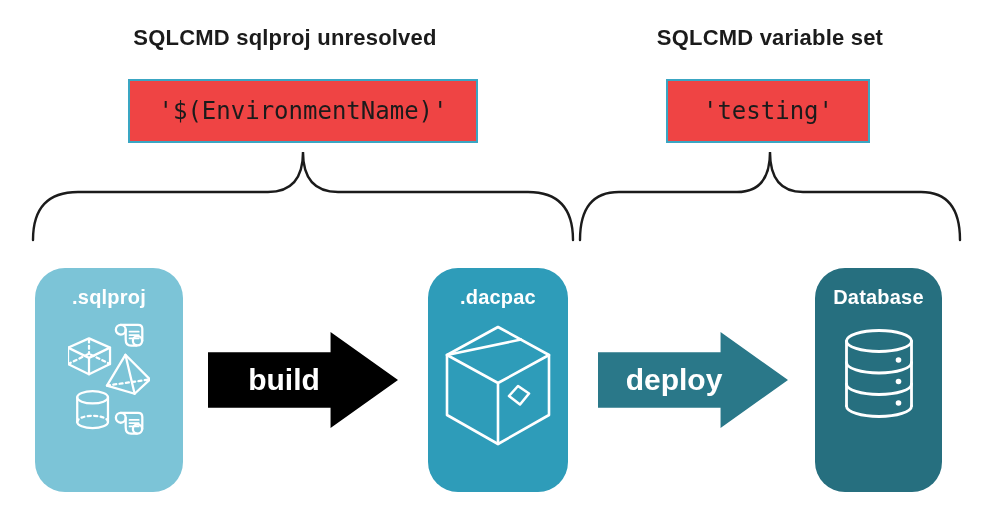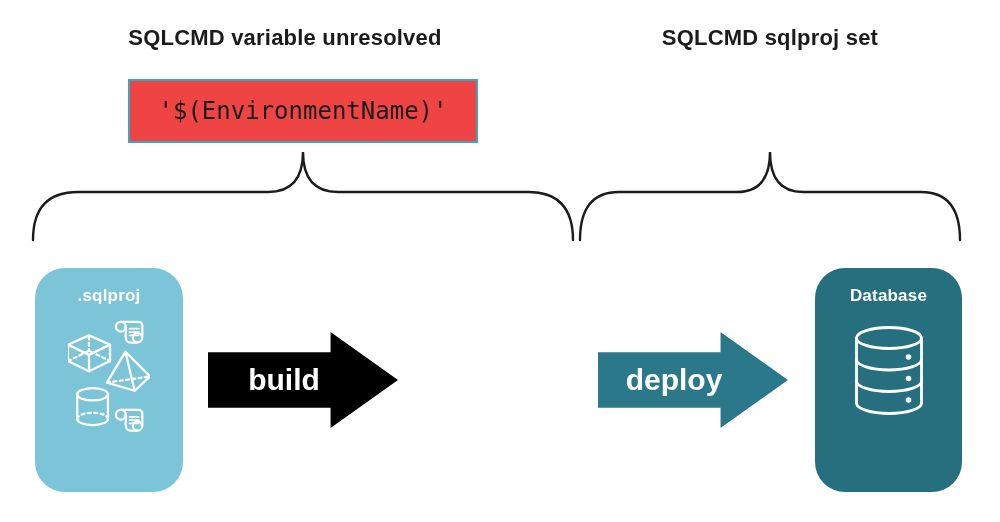--- a/index.html
+++ b/index.html
@@ -56,25 +56,25 @@
     position: absolute;
     top: 268px;
     height: 224px;
     border-radius: 30px;
     display: flex;
     flex-direction: column;
     align-items: center;
   }
   #card-sqlproj  { left: 35px;  width: 148px; }
   #card-dacpac   { left: 428px; width: 140px; }
-  #card-database { left: 815px; width: 147px; }
+  #card-database { left: 815px; width: 127px; }
   .card-label {
     margin-top: 18px;
     font-weight: 700;
-    font-size: 17px;
+    font-size: 20px;
     letter-spacing: 0.2px;
   }
   .card-icon { display: block; }
   #sql-objects-icon { width: 82px;  margin-top: 13px; }
   #package-icon     { width: 110px; margin-top: 14px; }
   #database-icon    { width: 74px;  margin-top: 20px; }
   .card-icon path, .card-icon ellipse, .card-icon circle {
     fill: none;
     stroke: currentColor;
     stroke-width: 2.2px;
@@ -105,25 +105,28 @@
     font-weight: 700;
     font-size: 30px;
     color: #ffffff;
   }
 </style>
 </head>
 <body>
 
 <div id="canvas" style="background-color: rgb(255, 255, 255);">
 
-  <div class="heading" id="heading-left">SQLCMD variable unresolved</div>
-  <div class="heading" id="heading-right">SQLCMD sqlproj set</div>
+  <div class="heading" id="heading-left">SQLCMD sqlproj unresolved</div>
+  <div class="heading" id="heading-right">SQLCMD variable set</div>
 
   <div class="codebox" id="codebox-left" style="border-color: rgb(58, 166, 195);">
     <span class="code-text">'$(EnvironmentName)'</span>
+  </div>
+  <div class="codebox" id="codebox-right" style="border-color: rgb(58, 166, 195);">
+    <span class="code-text">'testing'</span>
   </div>
 
   <svg class="brace" id="brace-left" width="546" height="96" viewBox="0 0 546 96">
     <path d="M3 93 Q3 45 48 45 L238 45 Q273 45 273 5 Q273 45 308 45 L498 45 Q543 45 543 93" stroke="#1b1b1b"></path>
   </svg>
   <svg class="brace" id="brace-right" width="386" height="96" viewBox="0 0 386 96">
     <path d="M3 93 Q3 45 42 45 L160 45 Q193 45 193 5 Q193 45 226 45 L344 45 Q383 45 383 93" stroke="#1b1b1b"></path>
   </svg>
 
   <div class="card" id="card-sqlproj" style="background-color: rgb(124, 196, 215); color: rgb(255, 255, 255);">
@@ -164,20 +167,29 @@
         <circle cx="21.8" cy="18.4" r="4.5"></circle>
         <path class="thin" d="M14 9.5 H23 M14 12.7 H23 M14 15.9 H23"></path>
       </g>
     </svg>
   </div>
 
   <div class="arrow" id="arrow-build" style="background-color: #000000;">
     <span class="arrow-label">build</span>
   </div>
 
+  <div class="card" id="card-dacpac" style="background-color: rgb(46, 156, 185); color: rgb(255, 255, 255);">
+    <div class="card-label">.dacpac</div>
+    <svg class="card-icon" id="package-icon" viewBox="0 0 110 127">
+      <path d="M55 4 L106 32 V92 L55 121 L4 92 V32 Z"></path>
+      <path d="M4 32 L55 60 L106 32 M55 60 V121"></path>
+      <path d="M4 32 L78 16.5"></path>
+      <path d="M75 63 L86 70.5 L77 81.5 L66 73 Z"></path>
+    </svg>
+  </div>
 
   <div class="arrow" id="arrow-deploy" style="background-color: rgb(42, 120, 137);">
     <span class="arrow-label">deploy</span>
   </div>
 
   <div class="card" id="card-database" style="background-color: rgb(38, 111, 127); color: rgb(255, 255, 255);">
     <div class="card-label">Database</div>
     <svg class="card-icon" id="database-icon" viewBox="0 0 74 90">
       <ellipse cx="37" cy="12" rx="32.5" ry="10.5"></ellipse>
       <path d="M4.5 12 V77 M69.5 12 V77"></path>

